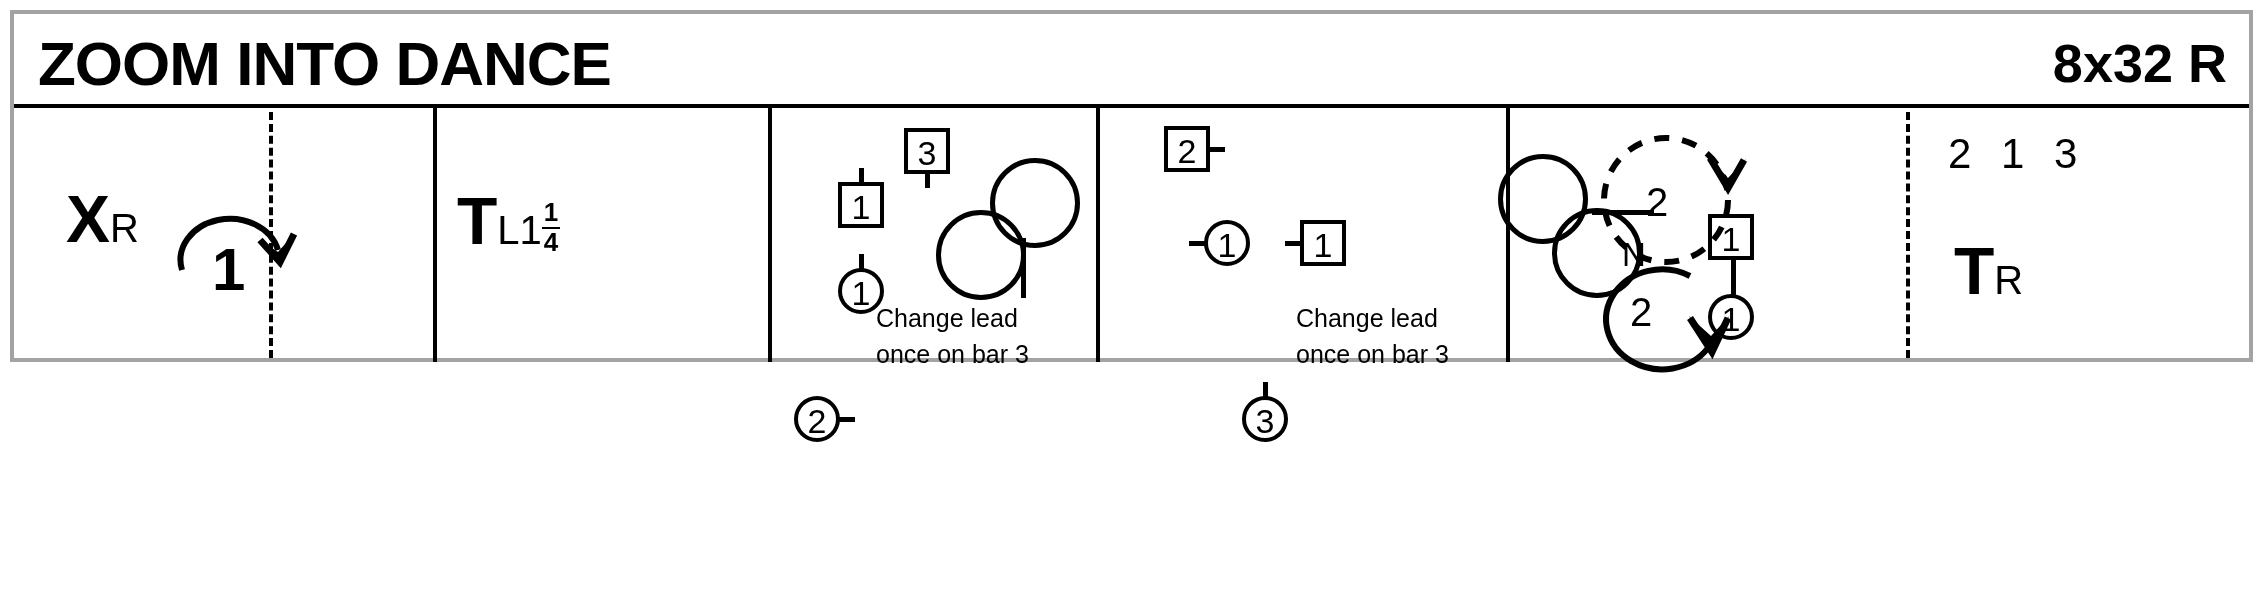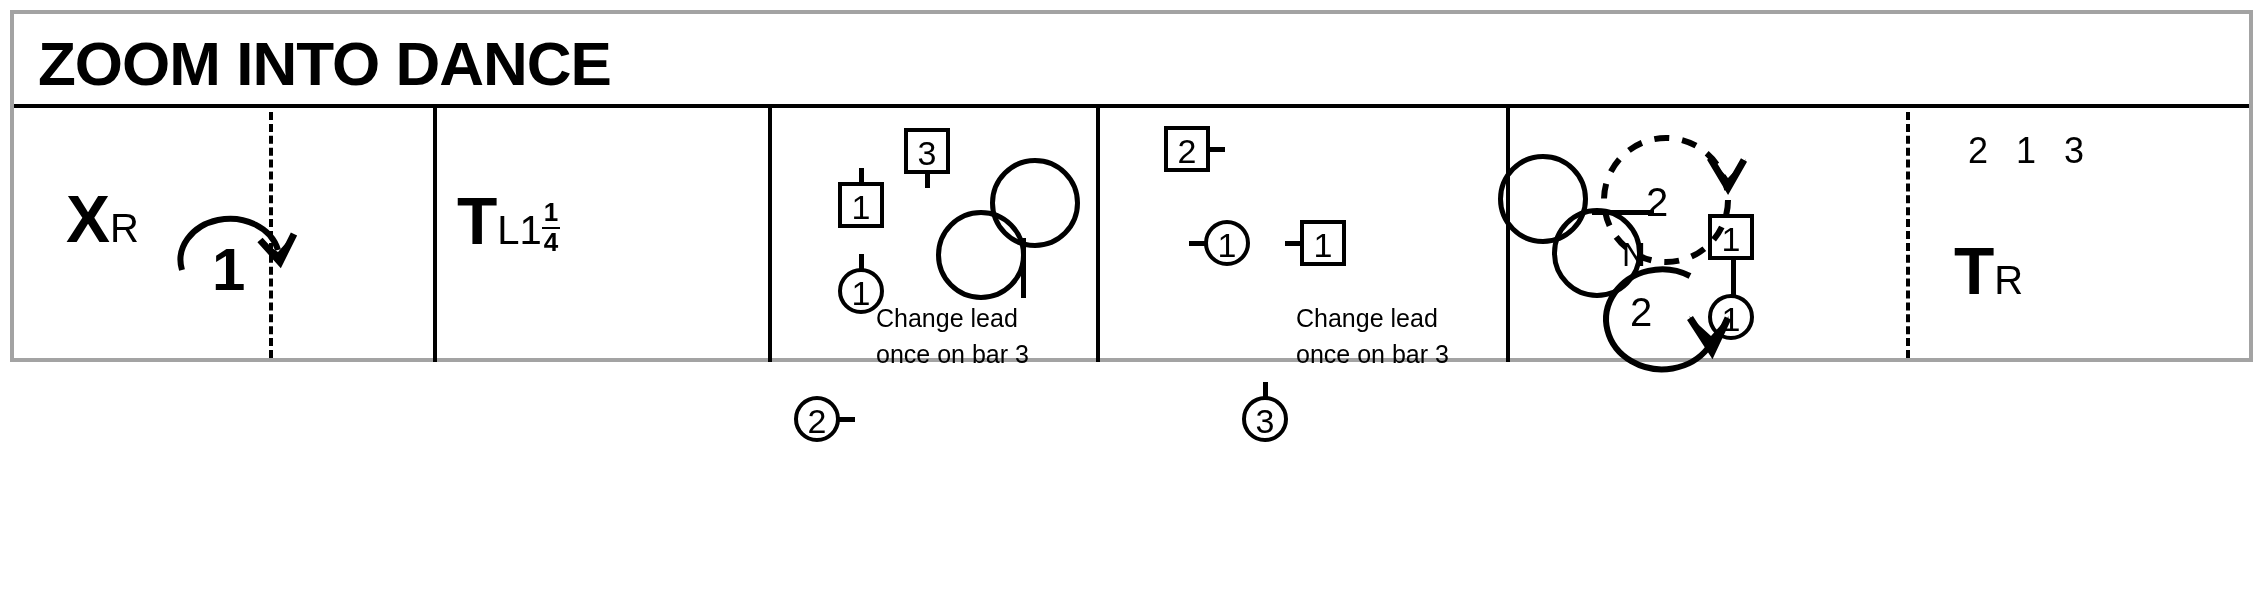--- a/index.html
+++ b/index.html
@@ -42,37 +42,38 @@
 
   .ring{position:absolute;border:5px solid #000;border-radius:50%;box-sizing:border-box;}
   .taily{position:absolute;background:#000;width:5px;}
   .tailx{position:absolute;background:#000;height:5px;}
 
   .note{position:absolute;font-size:25px;line-height:36px;font-family:"Liberation Sans",sans-serif;white-space:pre-line;text-align:left;}
 
   .nlabel{position:absolute;font-size:33px;font-family:"Liberation Sans",sans-serif;}
   .turnnum{position:absolute;font-size:40px;font-family:"Liberation Sans",sans-serif;}
 
-  .order{position:absolute;font-size:36px;letter-spacing:9px;font-family:"Liberation Sans",sans-serif;white-space:nowrap;margin-left:20px;}
+  .order{position:absolute;font-size:42px;letter-spacing:9px;font-family:"Liberation Sans",sans-serif;white-space:nowrap;}
 
   .footer{position:absolute;left:10px;top:372px;width:2243px;height:60px;}
   .credit{position:absolute;left:6px;top:4px;font-size:33px;font-family:"Liberation Sans",sans-serif;white-space:nowrap;}
   .setting{position:absolute;right:6px;top:8px;font-size:29px;font-family:"Liberation Sans",sans-serif;white-space:nowrap;}
 
   svg{display:block;overflow:visible;}
 </style>
 </head>
 <body>
 
 <div class="sheet">
 
   <div class="frame">
 
     <div class="titlebar">
       <div class="title">ZOOM INTO DANCE</div>
+      <div class="meter">8x32 R</div>
     </div>
 
     <div class="bars">
 
       <div class="bar b1">
         <div class="sym bigX" style="left:52px;top:78px;">
           <span>X</span><span class="sub">R</span>
         </div>
 
         <div class="sym" style="left:160px;top:70px;width:130px;height:120px;">

